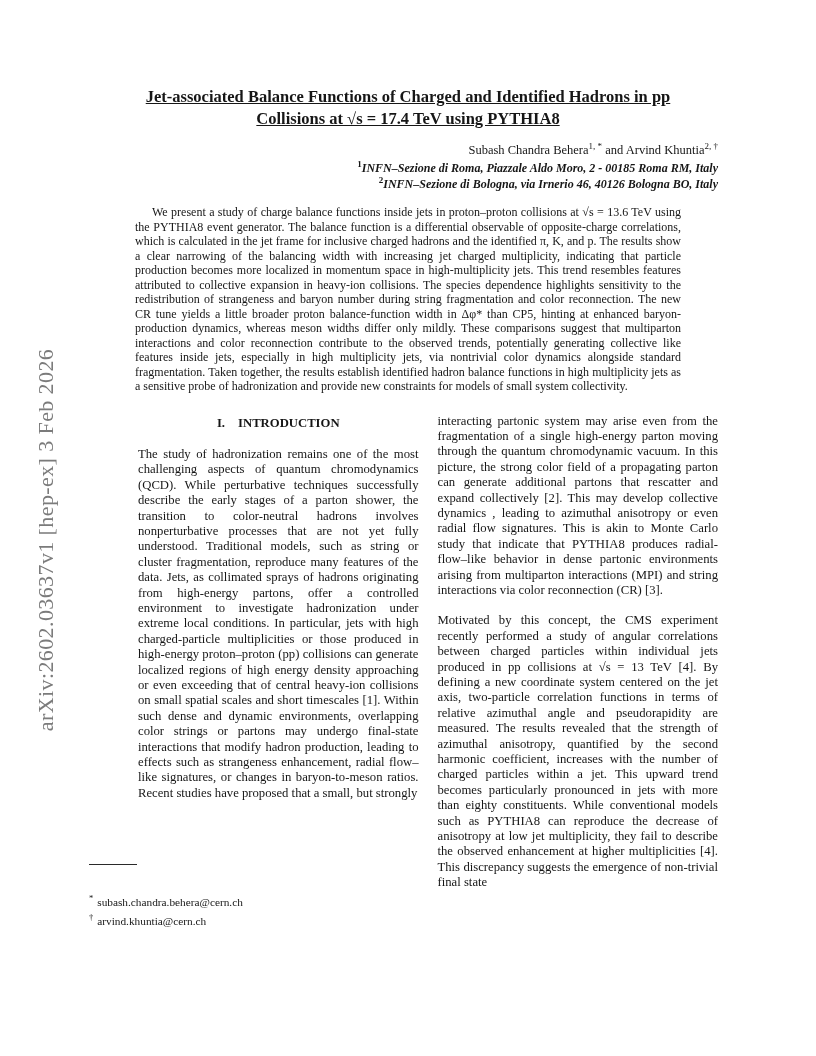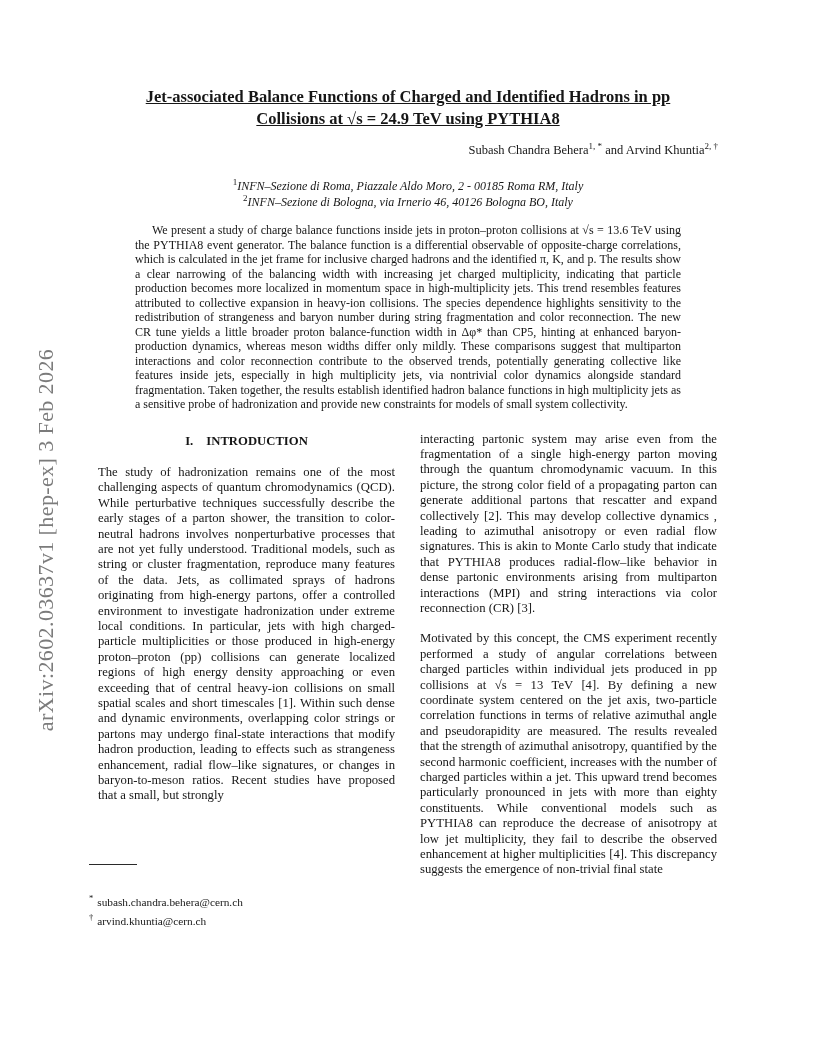--- a/index.html
+++ b/index.html
@@ -38,37 +38,39 @@
     line-height: 22px;
     text-decoration: underline;
   }
   .authors {
     margin-top: 13px;
     text-align: right;
     font-size: 12.5px;
   }
   .authors sup, .affil sup { font-size: 9px; line-height: 0; }
   .affiliations {
-    margin-top: 21px;
-    text-align: center;
+    margin-top: 3px;
+    text-align: right;
     font-size: 12px;
     line-height: 15.5px;
+    font-weight: bold;
   }
   .affil-text { font-style: italic; }
   .abstract {
     margin: 13px 37px 0 37px;
     font-size: 12px;
     line-height: 14.5px;
     text-align: justify;
     text-indent: 17px;
   }
   .columns {
     display: flex;
-    gap: 25px;
+    gap: 19px;
     margin-top: 20px;
+    margin-left: 40px;
   }
   .col {
     width: 297px;
     font-size: 12.7px;
     line-height: 15.4px;
     text-align: justify;
   }
   .section-heading {
     margin: 2px 0 16px 0;
     text-align: center;
@@ -103,21 +105,21 @@
 <body>
 
 <div class="page">
 
   <div class="watermark">arXiv:2602.03637v1  [hep-ex]  3 Feb 2026</div>
 
   <div class="content">
 
     <h1 class="title">
       <span>Jet-associated Balance Functions of Charged and Identified Hadrons in pp</span><br>
-      <span>Collisions at √s = 24.9 TeV using PYTHIA8</span>
+      <span>Collisions at √s = 17.4 TeV using PYTHIA8</span>
     </h1>
 
     <div class="authors"><span>Subash Chandra Behera</span><sup>1, *</sup><span> and </span><span>Arvind Khuntia</span><sup>2, †</sup></div>
 
     <div class="affiliations">
       <div class="affil"><sup>1</sup><span class="affil-text">INFN–Sezione di Roma, Piazzale Aldo Moro, 2 - 00185 Roma RM, Italy</span></div>
       <div class="affil"><sup>2</sup><span class="affil-text">INFN–Sezione di Bologna, via Irnerio 46, 40126 Bologna BO, Italy</span></div>
     </div>
 
     <div class="abstract">We present a study of charge balance functions inside jets in proton–proton collisions at √s = 13.6 TeV using the PYTHIA8 event generator. The balance function is a differential observable of opposite-charge correlations, which is calculated in the jet frame for inclusive charged hadrons and the identified π, K, and p. The results show a clear narrowing of the balancing width with increasing jet charged multiplicity, indicating that particle production becomes more localized in momentum space in high-multiplicity jets. This trend resembles features attributed to collective expansion in heavy-ion collisions. The species dependence highlights sensitivity to the redistribution of strangeness and baryon number during string fragmentation and color reconnection. The new CR tune yields a little broader proton balance-function width in Δφ* than CP5, hinting at enhanced baryon-production dynamics, whereas meson widths differ only mildly. These comparisons suggest that multiparton interactions and color reconnection contribute to the observed trends, potentially generating collective like features inside jets, especially in high multiplicity jets, via nontrivial color dynamics alongside standard fragmentation. Taken together, the results establish identified hadron balance functions in high multiplicity jets as a sensitive probe of hadronization and provide new constraints for models of small system collectivity.</div>

